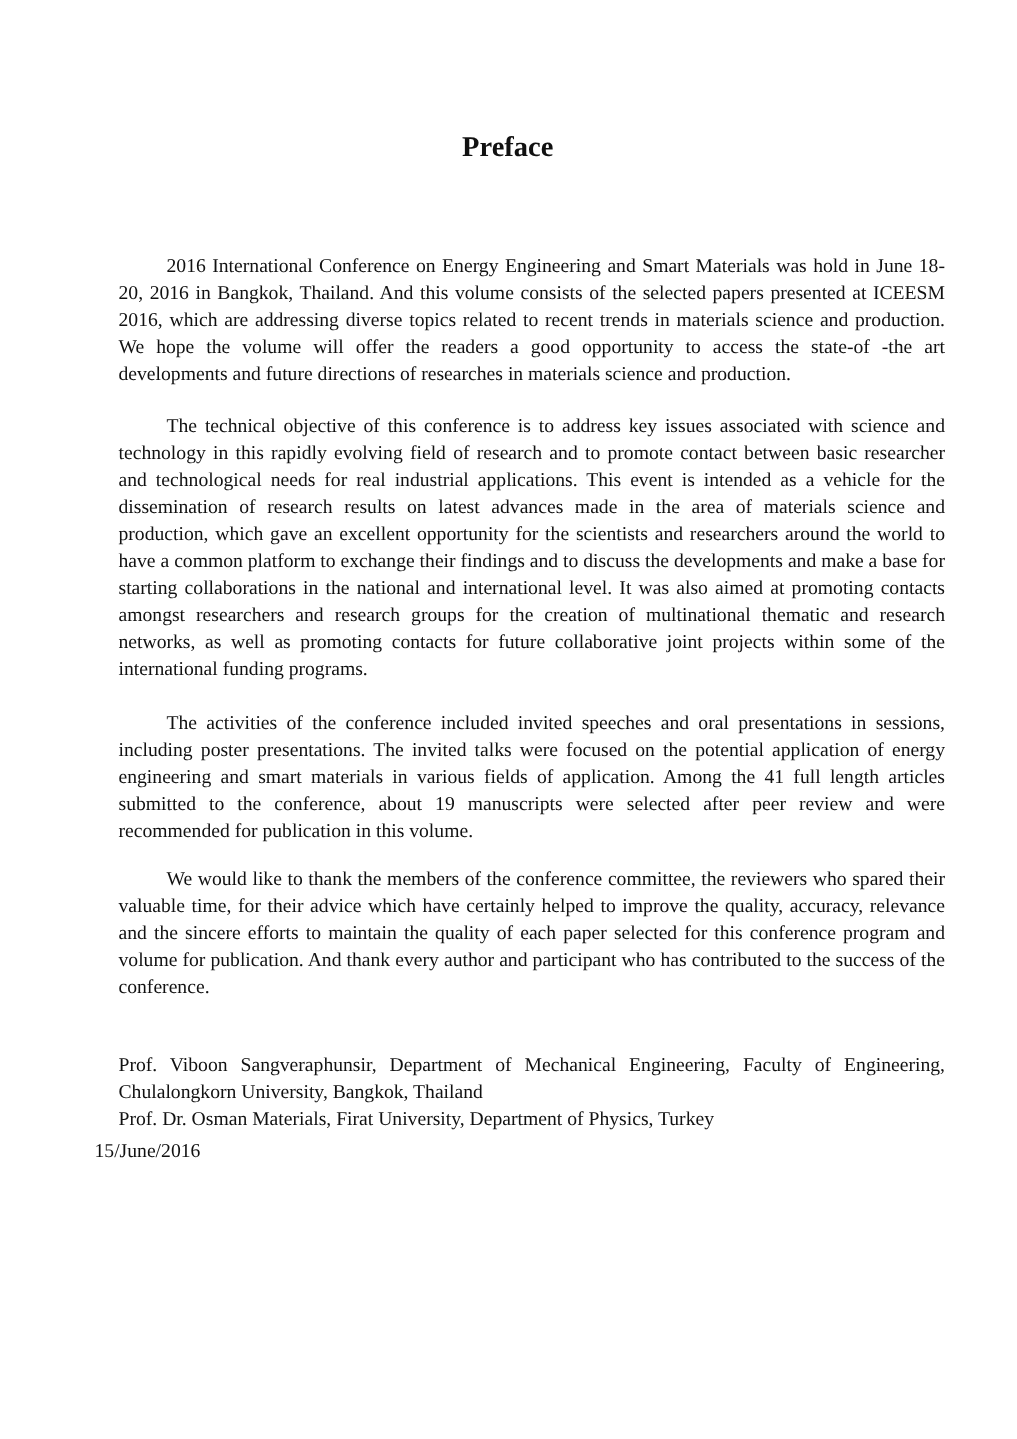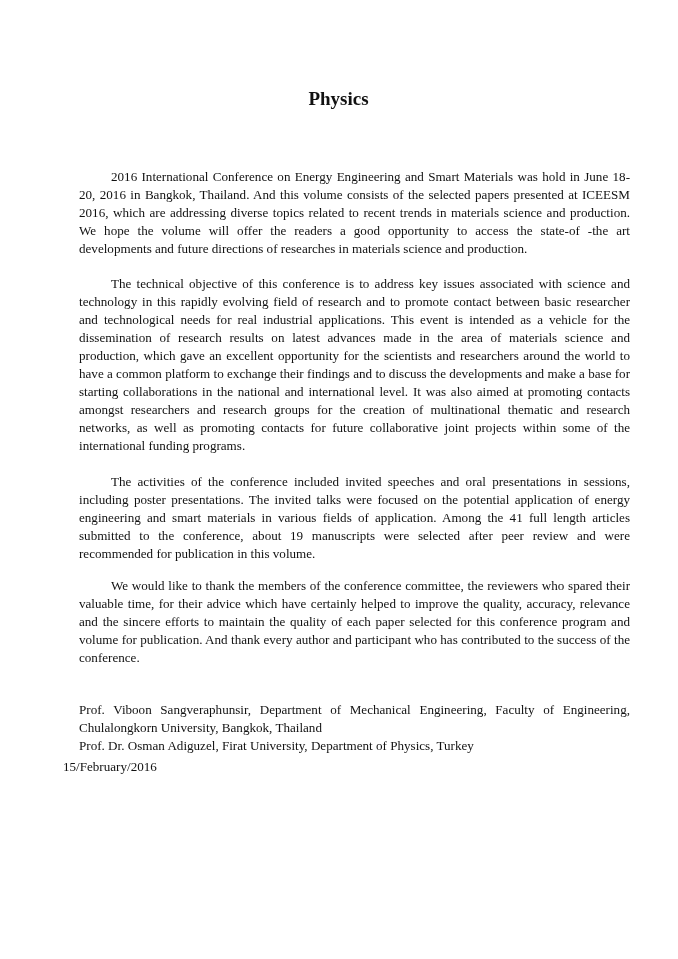--- a/index.html
+++ b/index.html
@@ -63,24 +63,24 @@
       top: 758px;
       margin: 0;
       font-size: 13.1px;
       line-height: 18px;
     }
   </style>
 </head>
 <body>
 
 <div class="page">
-  <h1 class="title">Physics</h1>
+  <h1 class="title">Preface</h1>
 
   <p class="para" id="p1">2016 International Conference on Energy Engineering and Smart Materials was hold in June 18-20, 2016 in Bangkok, Thailand. And this volume consists of the selected papers presented at ICEESM 2016, which are addressing diverse topics related to recent trends in materials science and production. We hope the volume will offer the readers a good opportunity to access the state-of -the art developments and future directions of researches in materials science and production.</p>
   <p class="para" id="p2">The technical objective of this conference is to address key issues associated with science and technology in this rapidly evolving field of research and to promote contact between basic researcher and technological needs for real industrial applications. This event is intended as a vehicle for the dissemination of research results on latest advances made in the area of materials science and production, which gave an excellent opportunity for the scientists and researchers around the world to have a common platform to exchange their findings and to discuss the developments and make a base for starting collaborations in the national and international level. It was also aimed at promoting contacts amongst researchers and research groups for the creation of multinational thematic and research networks, as well as promoting contacts for future collaborative joint projects within some of the international funding programs.</p>
   <p class="para" id="p3">The activities of the conference included invited speeches and oral presentations in sessions, including poster presentations. The invited talks were focused on the potential application of energy engineering and smart materials in various fields of application. Among the 41 full length articles submitted to the conference, about 19 manuscripts were selected after peer review and were recommended for publication in this volume.</p>
   <p class="para" id="p4">We would like to thank the members of the conference committee, the reviewers who spared their valuable time, for their advice which have certainly helped to improve the quality, accuracy, relevance and the sincere efforts to maintain the quality of each paper selected for this conference program and volume for publication. And thank every author and participant who has contributed to the success of the conference.</p>
 
   <p class="sig" id="sig1">Prof. Viboon Sangveraphunsir, Department of Mechanical Engineering, Faculty of Engineering, Chulalongkorn University, Bangkok, Thailand</p>
-  <p class="sig" id="sig2">Prof. Dr. Osman Adiguzel, Firat University, Department of Physics, Turkey</p>
+  <p class="sig" id="sig2">Prof. Dr. Osman Materials, Firat University, Department of Physics, Turkey</p>
 
-  <p class="date">15/February/2016</p>
+  <p class="date">15/June/2016</p>
 </div>
 
 </body></html>

